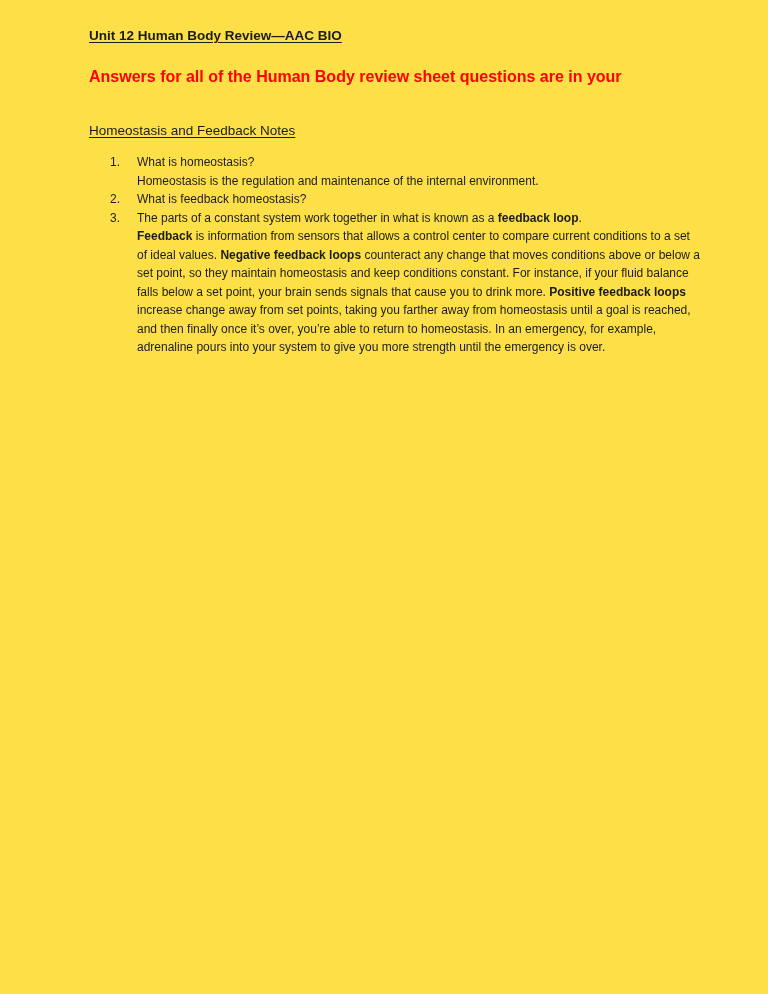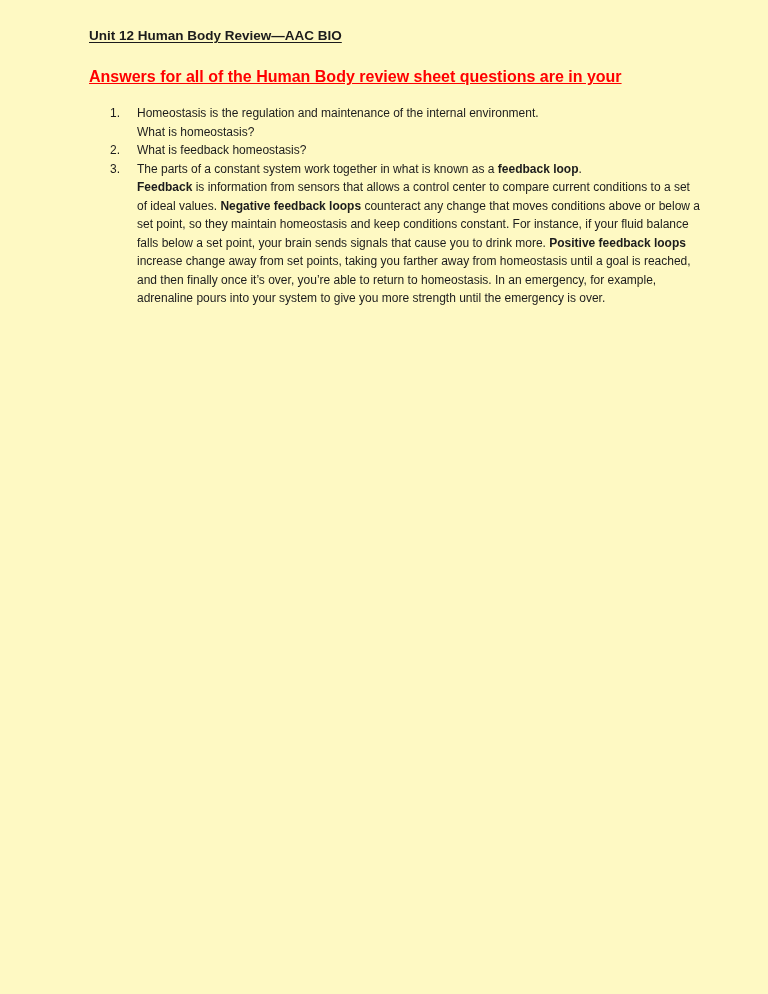--- a/index.html
+++ b/index.html
@@ -2,39 +2,39 @@
 <html><head>
 <meta charset="utf-8">
 <style>
   html, body { margin: 0; padding: 0; background: #ffffff; }
   .page {
     position: relative;
     width: 768px;
     height: 994px;
     box-sizing: border-box;
     padding: 27px 66px 0 89px;
-    background: #fef9c3;
+    background: #fde047;
     font-family: "Liberation Sans", sans-serif;
     color: #1c1c1c;
     overflow: hidden;
   }
   .doc-title {
     font-size: 13.5px;
     font-weight: bold;
     line-height: 17px;
   }
   .underline { text-decoration: underline; text-underline-offset: 2px; }
   .notice {
     margin-top: 18px;
     color: #ff0000;
     font-weight: bold;
     font-size: 16px;
     line-height: 29px;
   }
-  .notice-line { white-space: nowrap; text-decoration: underline; }
+  .notice-line { white-space: nowrap; }
   .section-heading {
     margin-top: 31px;
     font-size: 13.5px;
     line-height: 18px;
   }
   .qa-list {
     margin-top: 13px;
     font-size: 12px;
     line-height: 18.5px;
   }
@@ -58,28 +58,31 @@
 <div class="page">
 
   <div class="doc-title">
     <span class="underline">Unit 12 Human Body Review—AAC BIO</span>
   </div>
 
   <div class="notice">
     <div class="notice-line">Answers for all of the Human Body review sheet questions are in your</div>
   </div>
 
+  <div class="section-heading">
+    <span class="underline">Homeostasis and Feedback Notes</span>
+  </div>
 
   <div class="qa-list">
 
     <div class="qa-item">
       <div class="qa-num">1.</div>
       <div class="qa-body">
+        <div>What is homeostasis?</div>
         <div>Homeostasis is the regulation and maintenance of the internal environment.</div>
-        <div>What is homeostasis?</div>
       </div>
     </div>
 
     <div class="qa-item">
       <div class="qa-num">2.</div>
       <div class="qa-body">
         <div>What is feedback homeostasis?</div>
       </div>
     </div>
 

